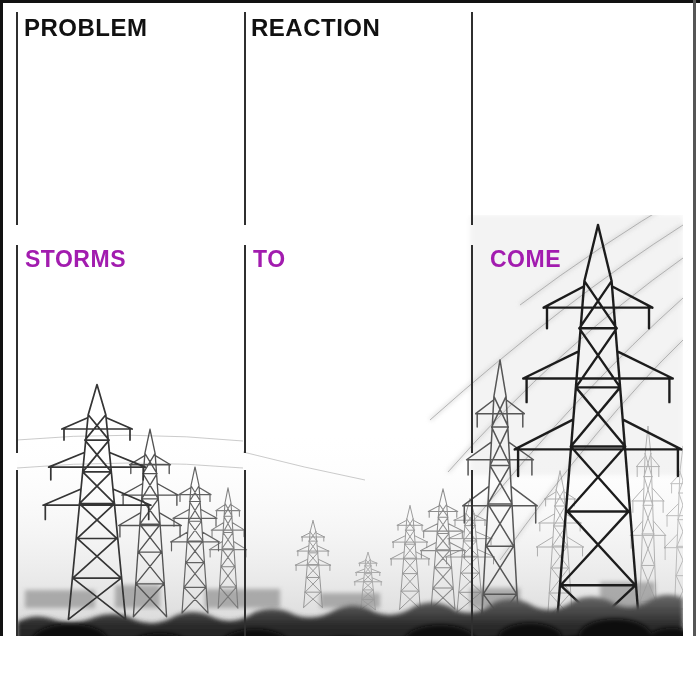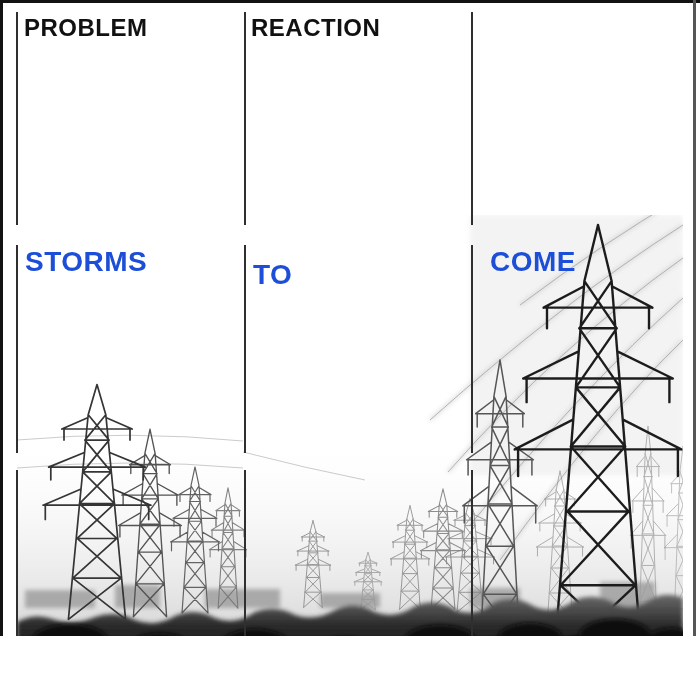--- a/index.html
+++ b/index.html
@@ -18,23 +18,23 @@
   .c1{left:16px;} .c2{left:244px;} .c3{left:471px;}
   .r1{top:12px;height:213px;}
   .r2{top:245px;height:208px;}
   .r3{top:470px;height:190px;}
   .c1.r3{height:212px;}
   
   .lbl{
     position:absolute;z-index:4;white-space:nowrap;
     font-weight:bold;font-size:24px;letter-spacing:0.5px;color:#111111;
   }
-  .lbl.red{color:#1d4ed8;font-size:28px;}
+  .lbl.red{color:#a21caf;font-size:23px;}
   .t1{left:24px;top:14px;} .t2{left:251px;top:14px;} .t3{left:478px;top:14px;}
-  .m1{left:25px;top:246px;} .m2{left:253px;top:259px;} .m3{left:490px;top:246px;}
+  .m1{left:25px;top:246px;} .m2{left:253px;top:246px;} .m3{left:490px;top:246px;}
 </style>
 </head>
 <body>
 
 <div class="poster">
 
   <svg class="photo-svg" viewBox="0 0 700 700" aria-hidden="true">
     <defs>
       <clipPath id="photoClip">
           <rect x="17" y="215" width="666" height="467"></rect>

